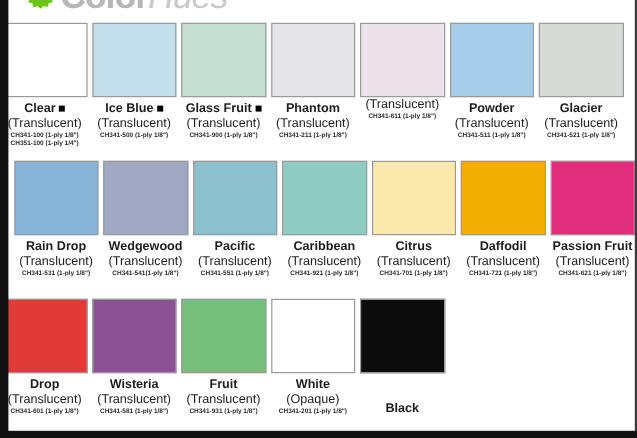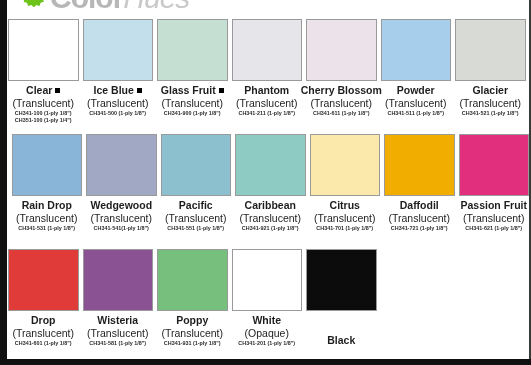--- a/index.html
+++ b/index.html
@@ -30,21 +30,21 @@
   .logo-mark svg { display:block; }
   .logo-text {
     font-size:30px; font-weight:bold; letter-spacing:-1px; line-height:30px;
     white-space:nowrap;
   }
   .logo-color { color:#b7b7b7; }
   .logo-hues  { color:#c9c9c9; font-style:italic; font-weight:normal; }
 
   
   .sheet { position:absolute; left:0; top:17px; width:531px; height:342px; }
-  .row { position:absolute; left:0; width:531px; display:flex;padding-left:6px; }
+  .row { position:absolute; left:0; width:531px; display:flex; }
   .row-1 { top:2px; }
   .row-2 { top:117px;justify-content:flex-end; }
   .row-3 { top:232px; }
 
   .cell {
     display:flex; flex-direction:column; align-items:center;
     padding:0 2px;
   }
   .chip {
     width:100%; height:62px;
@@ -128,23 +128,20 @@
         <div class="name">
           <span>Phantom</span>
         </div>
         <div class="opacity">(Translucent)</div>
         <div class="codes">
           <div class="code">CH341-211 (1-ply 1/8")</div>
         </div>
       </div>
       <div class="cell" style="width: 74.5px;">
         <div class="chip" style="background: rgb(236, 227, 234);"></div>
-        <div class="name">
-          <span>Cherry Blossom</span>
-        </div>
         <div class="opacity">(Translucent)</div>
         <div class="codes">
           <div class="code">CH341-611 (1-ply 1/8")</div>
         </div>
       </div>
       <div class="cell" style="width: 74.5px;">
         <div class="chip" style="background: rgb(167, 207, 235);"></div>
         <div class="name">
           <span>Powder</span>
         </div>
@@ -253,21 +250,21 @@
           <span>Wisteria</span>
         </div>
         <div class="opacity">(Translucent)</div>
         <div class="codes">
           <div class="code">CH341-581 (1-ply 1/8")</div>
         </div>
       </div>
       <div class="cell" style="width: 74.5px;">
         <div class="chip" style="background: rgb(118, 191, 124);"></div>
         <div class="name">
-          <span>Poppy</span>
+          <span>Fruit</span>
         </div>
         <div class="opacity">(Translucent)</div>
         <div class="codes">
           <div class="code">CH341-931 (1-ply 1/8")</div>
         </div>
       </div>
       <div class="cell" style="width: 74.5px;">
         <div class="chip" style="background: rgb(255, 255, 255);"></div>
         <div class="name">
           <span>White</span>

